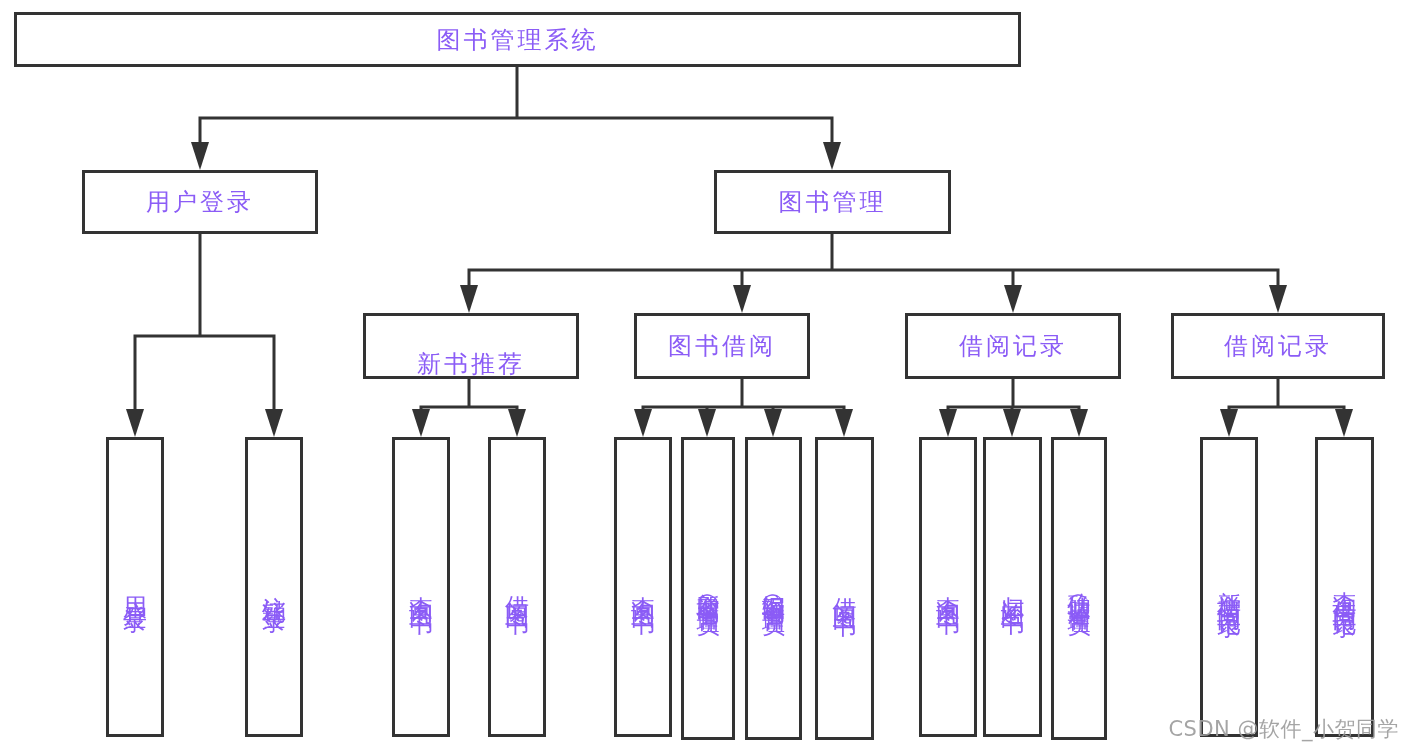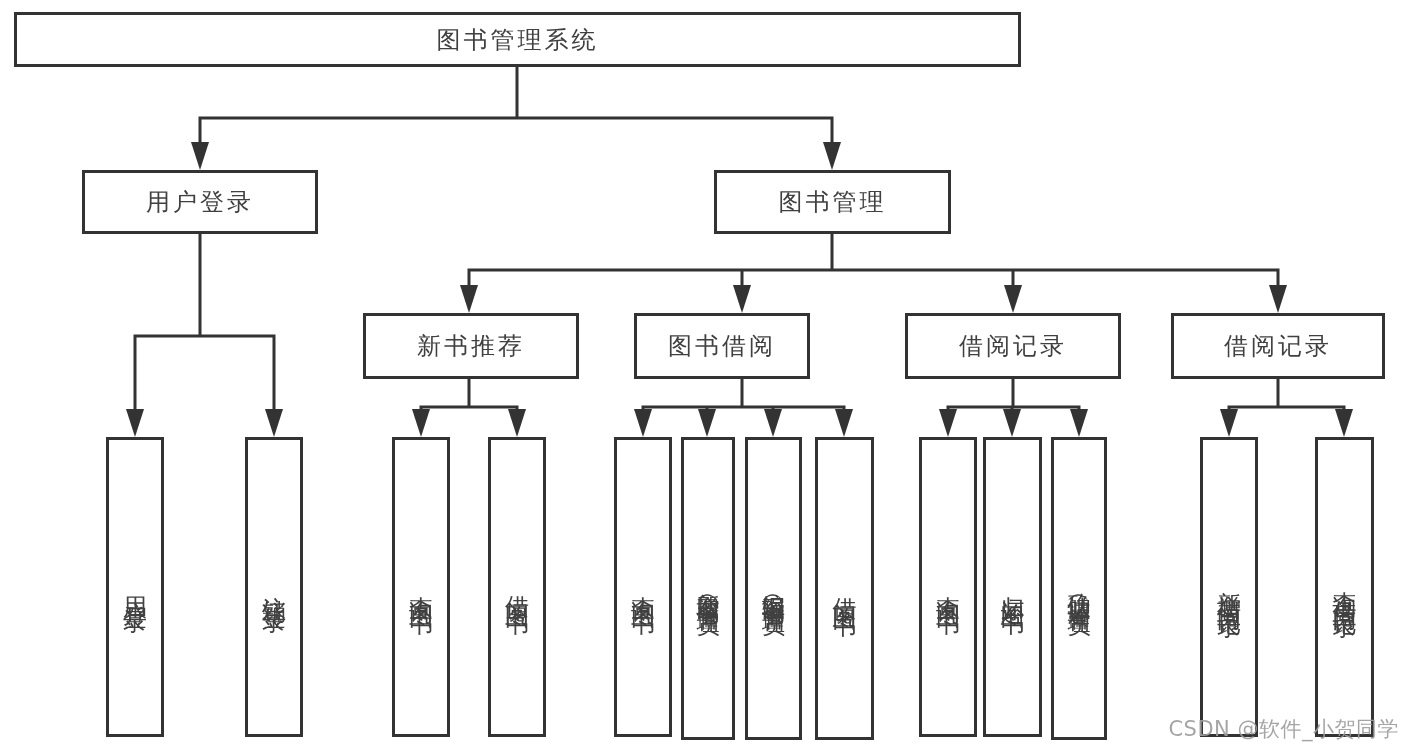--- a/index.html
+++ b/index.html
@@ -5,21 +5,21 @@
   html,body{margin:0;padding:0;background:#ffffff;}
   .canvas{
     position:relative;width:1405px;height:747px;background:#ffffff;overflow:hidden;
     font-family:"DejaVu Sans","Liberation Sans",sans-serif;
   }
   .connectors{position:absolute;left:0;top:0;width:1405px;height:747px;}
   .connectors path{stroke:#333333;stroke-width:3;fill:none;}
   .connectors polygon{fill:#333333;stroke:none;}
   .node{
     position:absolute;box-sizing:border-box;background:#ffffff;border:3px solid #333333;
-    display:flex;align-items:center;justify-content:center;color:#404040;
+    display:flex;align-items:center;justify-content:center;color:#8b5cf6;
   }
   .node.h .label{font-size:24px;letter-spacing:3px;white-space:nowrap;line-height:1;}
   .node.v .label{
     writing-mode:vertical-rl;text-orientation:mixed;
     font-size:24px;letter-spacing:5px;line-height:1;white-space:nowrap;
   }
   .node.v.long .label{font-size:23px;letter-spacing:3px;}
   .watermark{
     position:absolute;right:6px;bottom:4px;font-size:21px;color:#9e9e9e;
     letter-spacing:0.5px;white-space:nowrap;z-index:5;opacity:0.92;
@@ -84,21 +84,21 @@
     <span class="label">图书管理系统</span>
   </div>
 
   <div class="node h" style="left:82px;top:170px;width:236px;height:64px;">
     <span class="label">用户登录</span>
   </div>
   <div class="node h" style="left:714px;top:170px;width:237px;height:64px;">
     <span class="label">图书管理</span>
   </div>
 
-  <div class="node h" style="left:363px;top:313px;width:216px;height:66px;">
+  <div class="node h" style="left:363px;top:313px;width:216px;height:66px;align-items:flex-end;">
     <span class="label">新书推荐</span>
   </div>
   <div class="node h" style="left:634px;top:313px;width:176px;height:66px;">
     <span class="label">图书借阅</span>
   </div>
   <div class="node h" style="left:905px;top:313px;width:216px;height:66px;">
     <span class="label">借阅记录</span>
   </div>
   <div class="node h" style="left:1171px;top:313px;width:214px;height:66px;">
     <span class="label">借阅记录</span>

